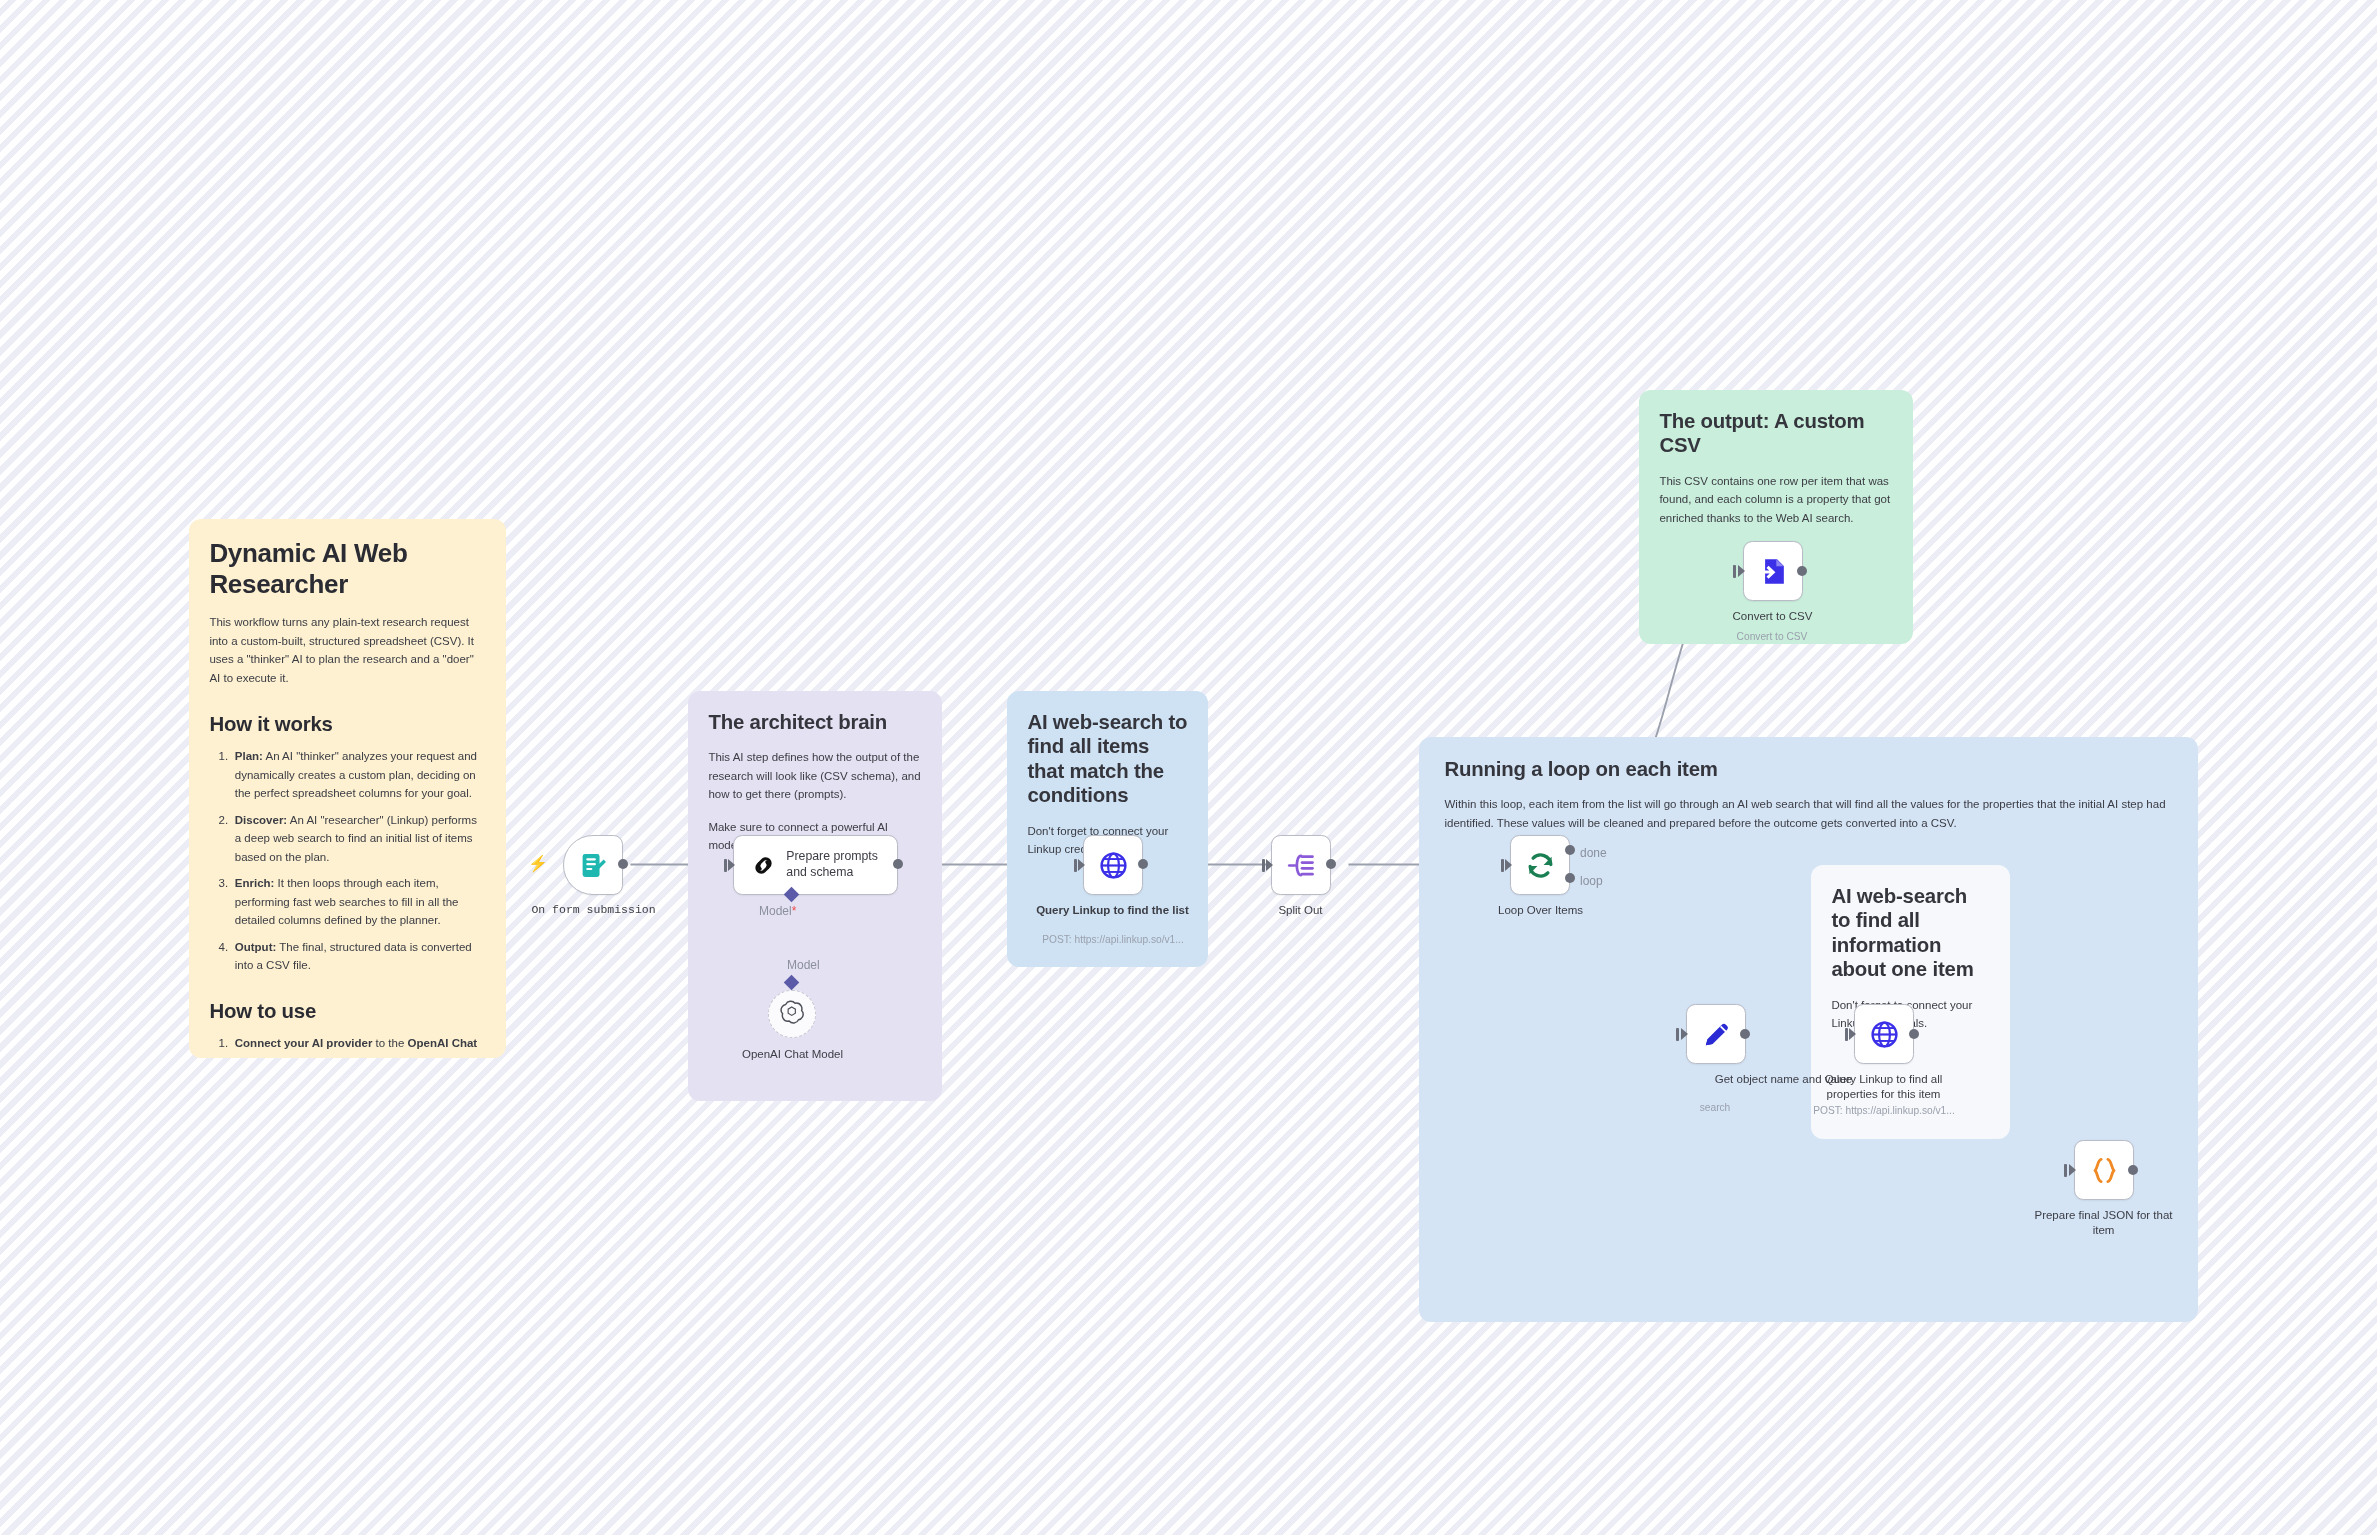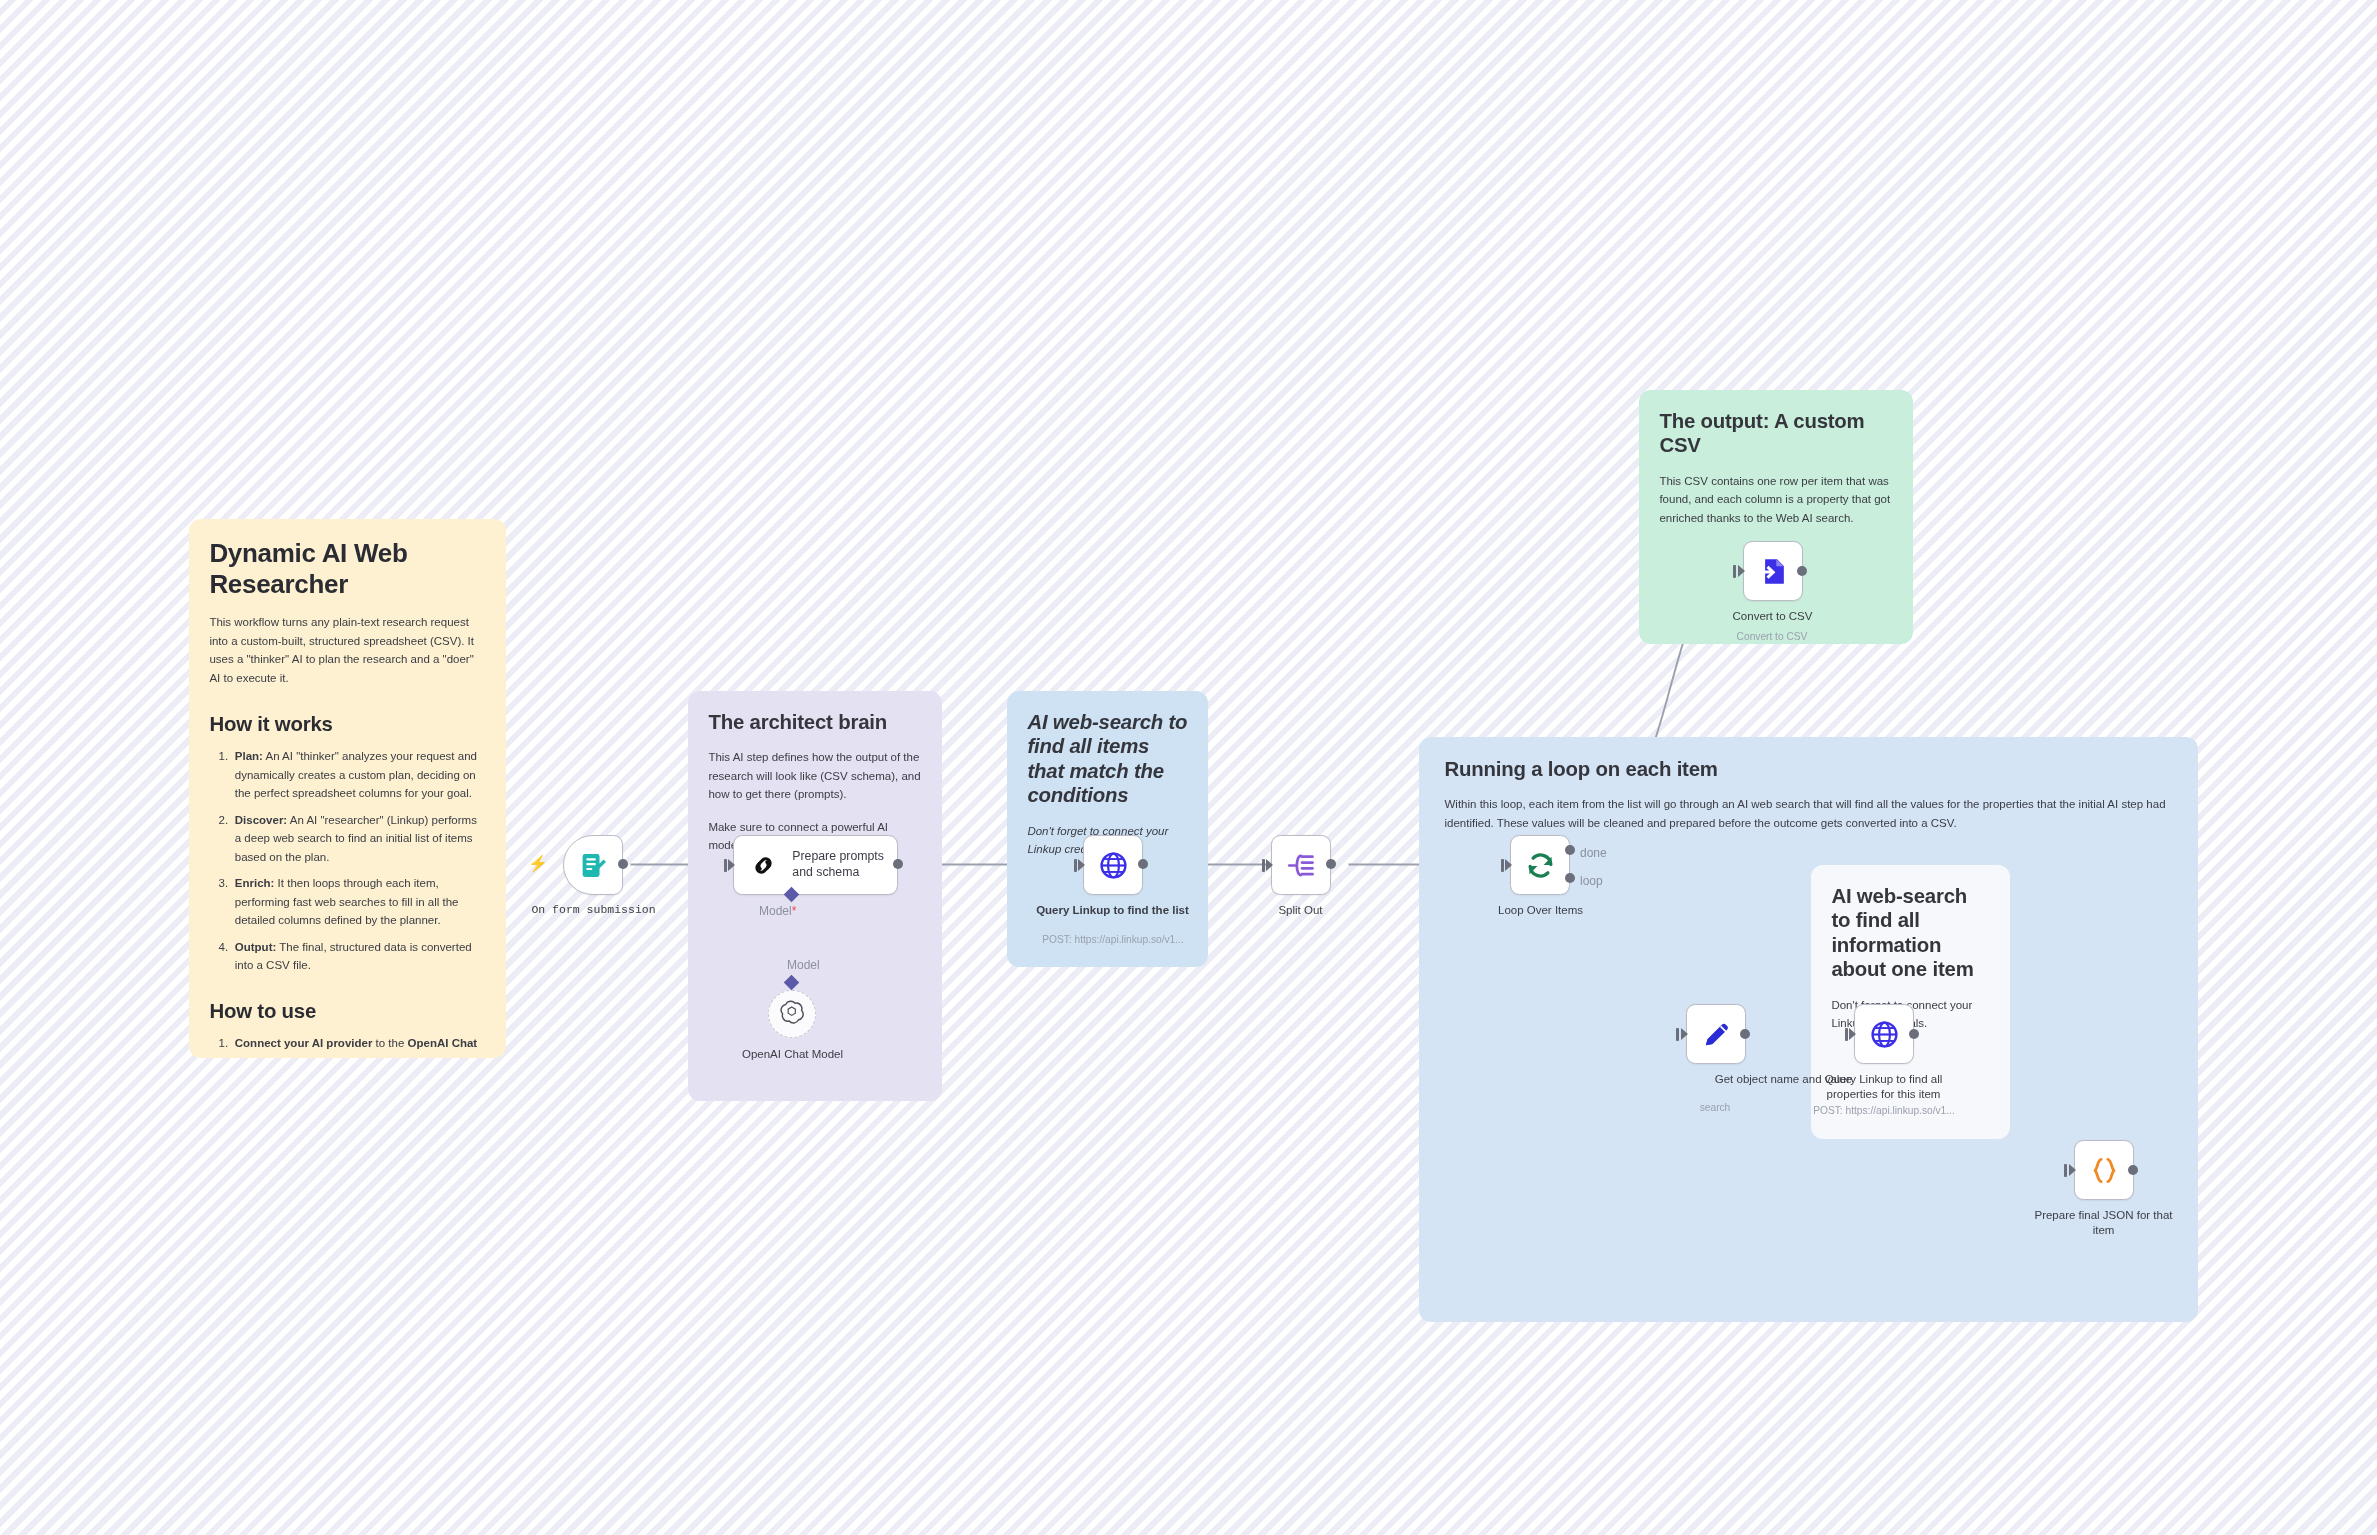--- a/index.html
+++ b/index.html
@@ -27,21 +27,21 @@
   }
 
   
   .note {
     position: absolute;
     border-radius: 12px;
     overflow: hidden;
   }
   .note-yellow { background: #fdf1d1; }
   .note-purple { background: #e4e1f2; }
-  .note-blue   { background: #cfe2f3; font-style: italic; }
+  .note-blue   { background: #cfe2f3; }
   .note-blue2  { background: #d4e4f5; }
   .note-green  { background: #c9eedb; }
   .note-white  { background: #f6f8fb; }
 
   .note-inner { padding: 19px 20.4px 0 20.4px; }
 
   .note-h1 {
     font-size: 26px;
     font-weight: bold;
     line-height: 1.18;
@@ -277,21 +277,21 @@
         <rect x="6" y="6" width="8" height="1.8" rx="0.9" fill="#ffffff"></rect>
         <rect x="6" y="10" width="8" height="1.8" rx="0.9" fill="#ffffff"></rect>
         <rect x="6" y="14" width="5" height="1.8" rx="0.9" fill="#ffffff"></rect>
         <path d="M20.4 7.1 L22.3 9 L15.6 15.7 L13 16.3 L13.6 13.7 Z" fill="#1fb8b0"></path>
       </svg>
     </span>
   </div>
   <div class="port-out" style="left:618px; top:859px;"></div>
   <div class="node-label" style="left:517px; top:903px;font-family:Liberation Mono, monospace;">On form submission</div>
 
-  <div class="node" style="left:733px; top:835px; width:165px; height:60px; justify-content:flex-start; padding-left:15.3px; gap:14px;">
+  <div class="node" style="left:733px; top:835px; width:165px; height:60px; justify-content:flex-start; padding-left:15.3px; gap:8px;">
     <span>
       <svg width="29" height="29" viewBox="0 0 24 24">
         <path d="M9.2 14.8 a3.6 3.6 0 0 1 0-5.1 l2.1-2.1 a3.6 3.6 0 0 1 5.1 5.1 l-1 1" fill="none" stroke="#101010" stroke-width="2.6" stroke-linecap="round"></path>
         <path d="M14.8 9.2 a3.6 3.6 0 0 1 0 5.1 l-2.1 2.1 a3.6 3.6 0 0 1 -5.1 -5.1 l1 -1" fill="none" stroke="#101010" stroke-width="2.6" stroke-linecap="round"></path>
       </svg>
     </span>
     <span style="font-size:12.3px; line-height:1.3; color:#3c3d45; width:94px;">Prepare prompts and schema</span>
   </div>
   <div class="port-in-bar" style="left:724px; top:859px;"></div>
   <div class="port-in" style="left:728px; top:859px;"></div>

